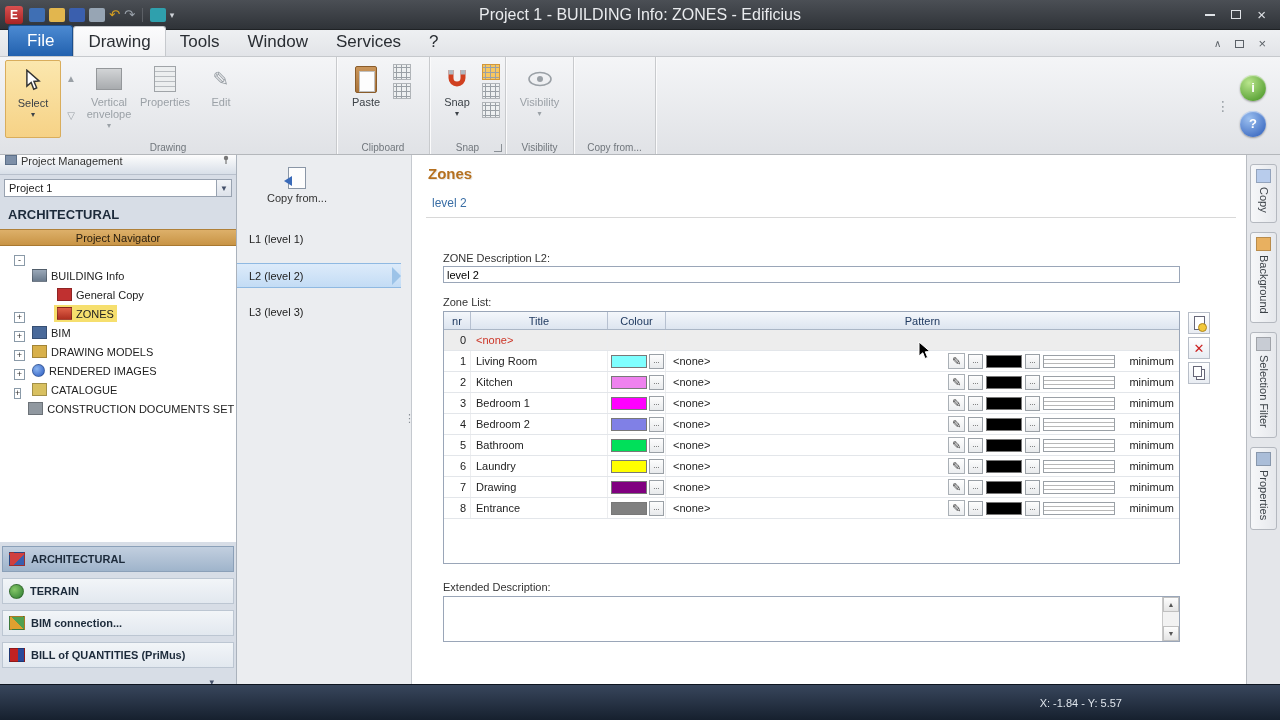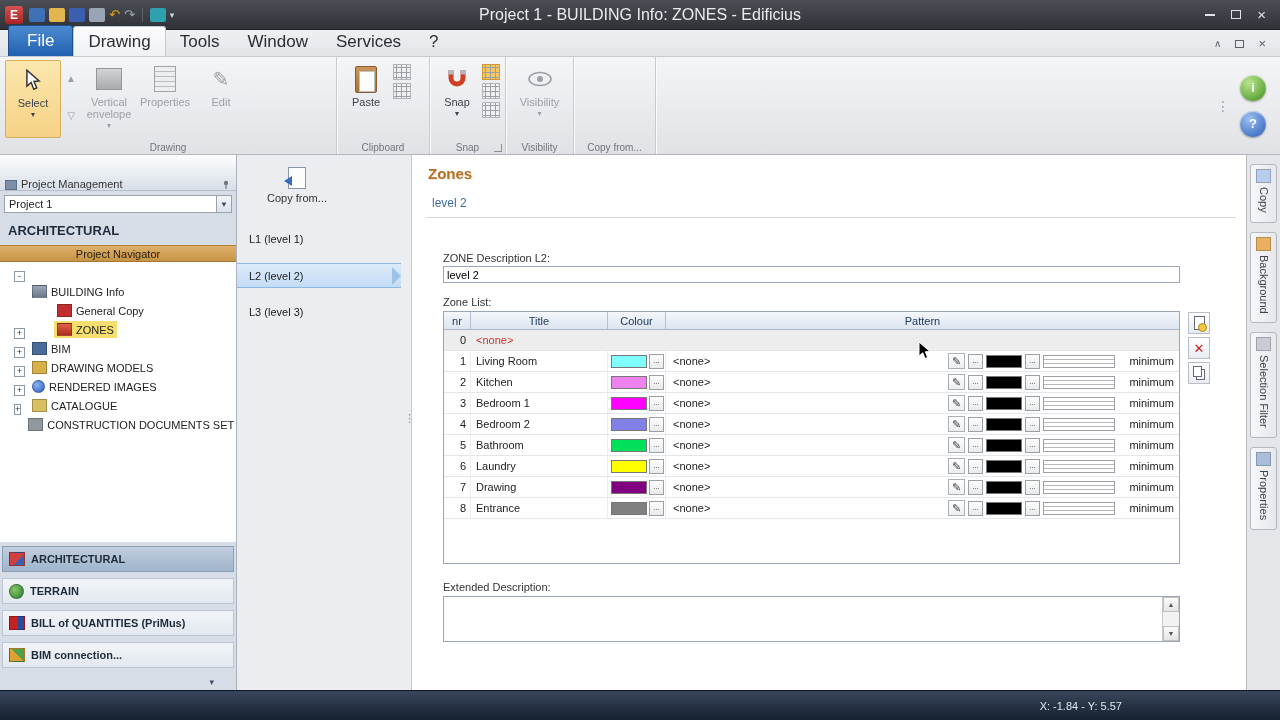--- a/index.html
+++ b/index.html
@@ -83,22 +83,22 @@
 .rdots { color: #9aa0a6; font-size: 14px; }
 .help-col { display: flex; flex-direction: column; gap: 10px; }
 .circle-btn { width: 26px; height: 26px; border-radius: 50%; display: flex; align-items: center; justify-content: center;
   color: #fff; font-weight: bold; font-size: 13px; box-shadow: 0 1px 2px rgba(0,0,0,.35), inset 0 1px 1px rgba(255,255,255,.6); }
 .cb-info { background: radial-gradient(circle at 35% 30%, #b9e58c, #3f8f1e); }
 .cb-help { background: radial-gradient(circle at 35% 30%, #9cc0f0, #2a5ab8); }
 
 
 .left-panel { position: absolute; top: 155px; left: 0; width: 237px; bottom: 30px;
   background: #d7dde6; border-right: 1px solid #aab2bc; display: flex; flex-direction: column; }
-.pm-header { height: 36px; background: linear-gradient(#fdfdfd, #d8dfe8); border-bottom: 1px solid #b8c0cc;
-  display: flex; align-items: flex-end; padding: 0 5px; gap: 4px; color: #333; }
+.pm-header { height: 20px; background: linear-gradient(#fdfdfd, #d8dfe8); border-bottom: 1px solid #b8c0cc;
+  display: flex; align-items: flex-start; padding: 0 5px; gap: 4px; color: #333; }
 .pm-hicon { width: 12px; height: 10px; background: #7d8fa8; border: 1px solid #5c6f88; }
 .pm-label { flex: 1; }
 .project-select { margin: 4px 4px 2px; height: 18px; background: #fff; border: 1px solid #98a2b0;
   display: flex; align-items: center; }
 .ps-value { flex: 1; padding-left: 4px; }
 .ps-caret { width: 15px; height: 100%; background: linear-gradient(#f2f4f7, #dde2ea); border-left: 1px solid #98a2b0;
   display: flex; align-items: center; justify-content: center; font-size: 8px; color: #44506a; }
 .section-title { font-weight: bold; font-size: 13px; color: #1c2a3a; padding: 8px 0 7px 8px; }
 .navigator-bar { height: 17px; line-height: 16px; background: linear-gradient(#ddb06a, #c89445);
   border-top: 1px solid #b08038; border-bottom: 1px solid #a87830; text-align: center; color: #261c0e; }
@@ -207,21 +207,21 @@
   border: 1px solid #b4b8bf; border-radius: 3px; display: flex; flex-direction: column; align-items: center;
   padding: 4px 0 9px; }
 .vtab-icon { width: 15px; height: 14px; border: 1px solid rgba(0,0,0,.2); }
 .vi-copy { background: #b8ccec; }
 .vi-background { background: #e8b060; }
 .vi-selection-filter { background: #c8ccd4; }
 .vi-properties { background: #aabdd8; }
 .vtab-label { writing-mode: vertical-rl; font-size: 11px; color: #3c4248; margin-top: 4px; }
 
 
-.statusbar { position: absolute; bottom: 0; left: 0; right: 0; height: 30px;
+.statusbar { position: absolute; bottom: 0; left: 0; right: 0; height: 36px;
   background: linear-gradient(#38465c, #16202e); border-top: 1px solid #0e1520;
   display: flex; align-items: center; justify-content: flex-end; padding-right: 158px; color: #dfe5ec; }
 </style>
 </head>
 <body>
 
 <div class="titlebar">
   <span class="app-icon">E</span>
   <span class="qat">
     <span class="qicon qi-notebook"></span>
@@ -435,26 +435,26 @@
   <div class="bottom-nav" id="bottom-nav">
       <div class="bn-item selected">
         <span class="bn-icon bi-architectural"></span>
         <span class="bn-label">ARCHITECTURAL</span>
       </div>
       <div class="bn-item">
         <span class="bn-icon bi-terrain"></span>
         <span class="bn-label">TERRAIN</span>
       </div>
       <div class="bn-item">
+        <span class="bn-icon bi-bim-connection"></span>
+        <span class="bn-label">BIM connection...</span>
+      </div>
+      <div class="bn-item">
         <span class="bn-icon bi-primus"></span>
         <span class="bn-label">BILL of QUANTITIES (PriMus)</span>
-      </div>
-      <div class="bn-item">
-        <span class="bn-icon bi-bim-connection"></span>
-        <span class="bn-label">BIM connection...</span>
       </div>
     </div>
   <div class="collapse-strip">
     <span>▾</span>
   </div>
 </div>
 
 <div class="levels-panel">
   <div class="copyfrom-btn">
     <span class="cf-icon"></span>

